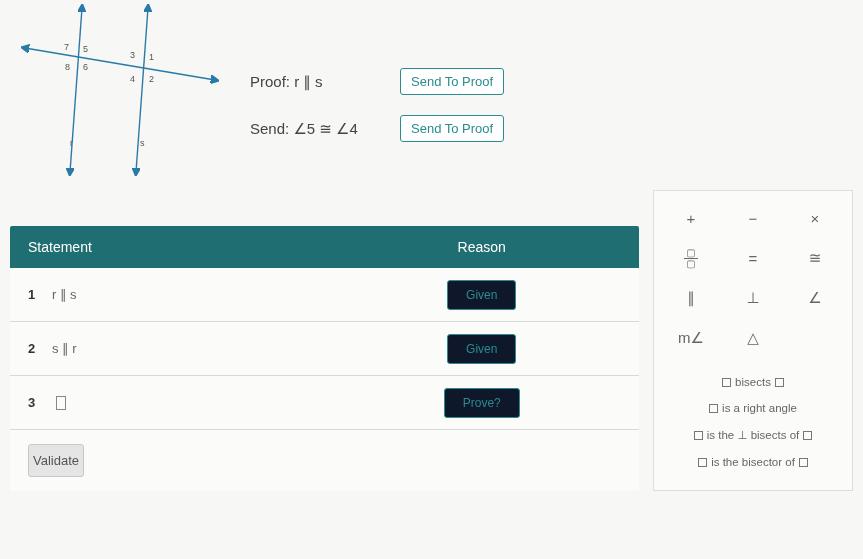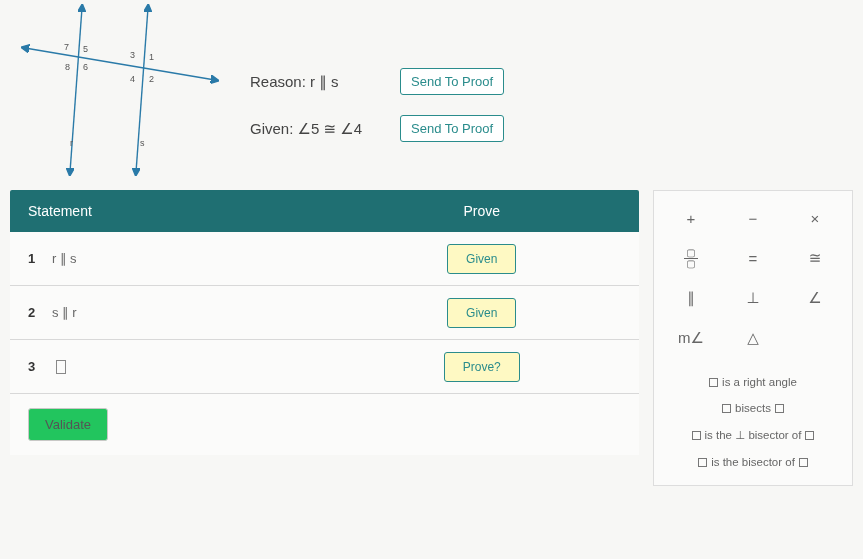--- a/index.html
+++ b/index.html
@@ -25,21 +25,21 @@
   .send-btn {
     border: 1px solid #2a8c8c;
     color: #2a8c8c;
     background: #fff;
     font-size: 13px;
     padding: 5px 10px;
     border-radius: 3px;
     cursor: pointer;
   }
   .main-area { display: flex; gap: 14px; padding: 0 10px; }
-  .proof-table { flex: 1; }
+  .proof-table { flex: 1; margin-top: 36px; }
   .thead {
     background: #1f6f72;
     color: #fff;
     display: flex;
     font-size: 14px;
     height: 42px;
     align-items: center;
     border-radius: 2px 2px 0 0;
   }
   .th-stmt { width: 50%; padding-left: 18px; }
@@ -50,33 +50,33 @@
     height: 54px;
     align-items: center;
     background: #fbfbfa;
   }
   .pcell-stmt { width: 50%; padding-left: 18px; font-size: 13px; color:#666; display: flex; align-items: center; gap: 10px;}
   .pcell-reason { width: 50%; display: flex; justify-content: center; }
   .row-num { font-weight: bold; color: #333; min-width: 14px; }
   .reason-btn {
     border: 1px solid #2a8c8c;
     color: #2a8c8c;
-    background: #fef9c3;
+    background: #0f172a;
     font-size: 12px;
     padding: 7px 18px;
     border-radius: 3px;
     cursor: pointer;
   }
   .validate-row { padding: 14px 18px; background: #fbfbfa;}
   .validate-btn {
-    background: #22c55e;
+    background: #e5e5e5;
     border: 1px solid #c8c8c6;
     color: #555;
     font-size: 13px;
-    padding: 8px 16px;
+    padding: 8px 4px;
     border-radius: 3px;
     cursor: pointer;
   }
   .placeholder-box {
     display:inline-block; width:10px; height:14px;
     border:1px solid #888; margin-left:4px; vertical-align: middle;
   }
   .palette {
     width: 200px;
     border: 1px solid #ddd;
@@ -141,40 +141,40 @@
       <text x="110" y="58">3</text>
       <text x="129" y="60">1</text>
       <text x="110" y="82">4</text>
       <text x="129" y="82">2</text>
     </svg>
   </div>
 
   <div class="problem">
     <div class="prob-row">
       <div class="prob-label">
-        <span>Reason:</span>
+        <span>Proof:</span>
         <span>r ∥ s</span>
       </div>
       <button class="send-btn">Send To Proof</button>
     </div>
     <div class="prob-row">
       <div class="prob-label">
-        <span>Given:</span>
+        <span>Send:</span>
         <span>∠5 ≅ ∠4</span>
       </div>
       <button class="send-btn">Send To Proof</button>
     </div>
   </div>
 </div>
 
 <div class="main-area">
   <div class="proof-table">
     <div class="thead">
       <div class="th-stmt">Statement</div>
-      <div class="th-reason">Prove</div>
+      <div class="th-reason">Reason</div>
     </div>
 
     <div class="prow">
       <div class="pcell-stmt">
         <span class="row-num">1</span>
         <span>r ∥ s</span>
       </div>
       <div class="pcell-reason">
         <button class="reason-btn">Given</button>
       </div>
@@ -223,30 +223,30 @@
       <div class="pal-cell">∥</div>
       <div class="pal-cell">⊥</div>
 
       <div class="pal-cell">∠</div>
       <div class="pal-cell">m∠</div>
       <div class="pal-cell">△</div>
     </div>
 
     <div class="pal-line">
       <span class="sq"></span>
-        <span>is a right angle</span>
-    </div>
-    <div class="pal-line">
-      <span class="sq"></span>
         <span>bisects</span>
         <span class="sq"></span>
     </div>
     <div class="pal-line">
       <span class="sq"></span>
-        <span>is the ⊥ bisector of</span>
+        <span>is a right angle</span>
+    </div>
+    <div class="pal-line">
+      <span class="sq"></span>
+        <span>is the ⊥ bisects of</span>
         <span class="sq"></span>
     </div>
     <div class="pal-line">
       <span class="sq"></span>
         <span>is the bisector of</span>
         <span class="sq"></span>
     </div>
   </div>
 </div>
 

